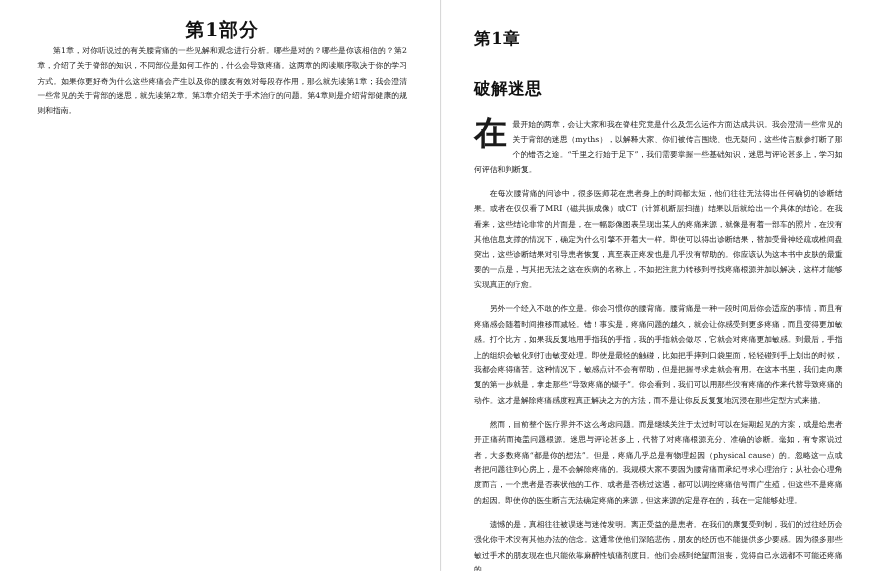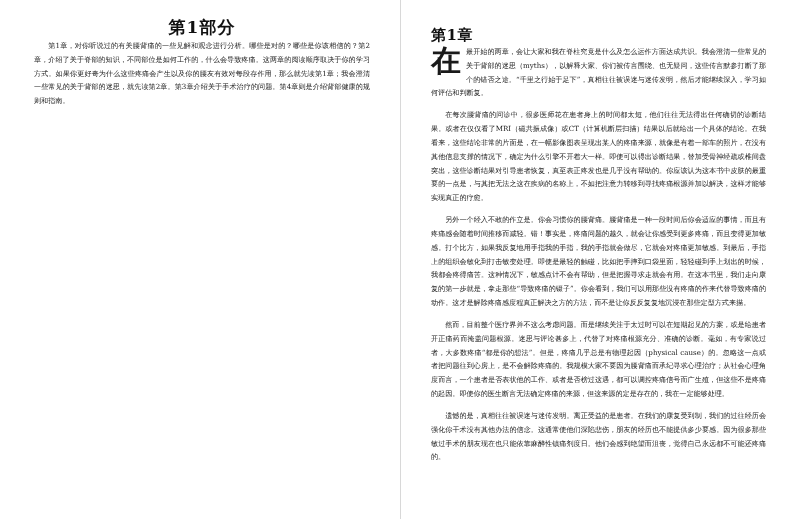--- a/index.html
+++ b/index.html
@@ -106,23 +106,24 @@
 
 <div class="spread">
 
   <div class="page page-left">
     <div class="part-label">第1部分</div>
     <p class="body-p">第1章，对你听说过的有关腰背痛的一些见解和观念进行分析。哪些是对的？哪些是你该相信的？第2章，介绍了关于脊部的知识，不同部位是如何工作的，什么会导致疼痛。这两章的阅读顺序取决于你的学习方式。如果你更好奇为什么这些疼痛会产生以及你的腰友有效对每段存作用，那么就先读第1章；我会澄清一些常见的关于背部的迷思，就先读第2章。第3章介绍关于手术治疗的问题。第4章则是介绍背部健康的规则和指南。</p>
   </div>
 
   <div class="page page-right">
     <div class="chapter-label">第1章</div>
+    <div class="chapter-title">破解迷思</div>
 
     <p class="dropcap-para">
-      <span class="dropcap">在</span><span>最开始的两章，会让大家和我在脊柱究竟是什么及怎么运作方面达成共识。我会澄清一些常见的关于背部的迷思（myths），以解释大家、你们被传言围绕、也无疑问，这些传言默参打断了那个的错否之途。“千里之行始于足下”，真相往往被误迷与迷传发明，然后才能继续深入，学习如何评估和判断复。</span>
+      <span class="dropcap">在</span><span>最开始的两章，会让大家和我在脊柱究竟是什么及怎么运作方面达成共识。我会澄清一些常见的关于背部的迷思（myths），以解释大家、你们被传言围绕、也无疑问，这些传言默参打断了那个的错否之途。“千里之行始于足下”，我们需要掌握一些基础知识，迷思与评论甚多上，学习如何评估和判断复。</span>
     </p>
 
     <p class="r-p">在每次腰背痛的问诊中，很多医师花在患者身上的时间都太短，他们往往无法得出任何确切的诊断结果。或者在仅仅看了MRI（磁共振成像）或CT（计算机断层扫描）结果以后就给出一个具体的结论。在我看来，这些结论非常的片面是，在一幅影像图表呈现出某人的疼痛来源，就像是有着一部车的照片，在没有其他信息支撑的情况下，确定为什么引擎不开着大一样。即使可以得出诊断结果，替加受骨神经疏或椎间盘突出，这些诊断结果对引导患者恢复，真至表正疼发也是几乎没有帮助的。你应该认为这本书中皮肤的最重要的一点是，与其把无法之这在疾病的名称上，不如把注意力转移到寻找疼痛根源并加以解决，这样才能够实现真正的疗愈。</p>
     <p class="r-p">另外一个经入不敢的作立是。你会习惯你的腰背痛。腰背痛是一种一段时间后你会适应的事情，而且有疼痛感会随着时间推移而减轻。错！事实是，疼痛问题的越久，就会让你感受到更多疼痛，而且变得更加敏感。打个比方，如果我反复地用手指我的手指，我的手指就会做尽，它就会对疼痛更加敏感。到最后，手指上的组织会敏化到打击敏变处理。即使是最轻的触碰，比如把手摔到口袋里面，轻轻碰到手上划出的时候，我都会疼得痛苦。这种情况下，敏感点计不会有帮助，但是把握寻求走就会有用。在这本书里，我们走向康复的第一步就是，拿走那些“导致疼痛的镊子”。你会看到，我们可以用那些没有疼痛的作来代替导致疼痛的动作。这才是解除疼痛感度程真正解决之方的方法，而不是让你反反复复地沉浸在那些定型方式来描。</p>
     <p class="r-p">然而，目前整个医疗界并不这么考虑问题。而是继续关注于太过时可以在短期起见的方案，或是给患者开正痛药而掩盖问题根源。迷思与评论甚多上，代替了对疼痛根源充分、准确的诊断。毫如，有专家说过者，大多数疼痛“都是你的想法”。但是，疼痛几乎总是有物理起因（physical cause）的。忽略这一点或者把问题往到心房上，是不会解除疼痛的。我规模大家不要因为腰背痛而承纪寻求心理治疗；从社会心理角度而言，一个患者是否表状他的工作、或者是否榜过这遇，都可以调控疼痛信号而广生殖，但这些不是疼痛的起因。即使你的医生断言无法确定疼痛的来源，但这来源的定是存在的，我在一定能够处理。</p>
     <p class="r-p">遗憾的是，真相往往被误迷与迷传发明。离正受益的是患者。在我们的康复受到制，我们的过往经历会强化你干术没有其他办法的信念。这通常使他们深陷悲伤，朋友的经历也不能提供多少要感。因为很多那些敏过手术的朋友现在也只能依靠麻醉性镇痛剂度日。他们会感到绝望而沮丧，觉得自己永远都不可能还疼痛的。</p>
 
   </div>
 
 </div>

